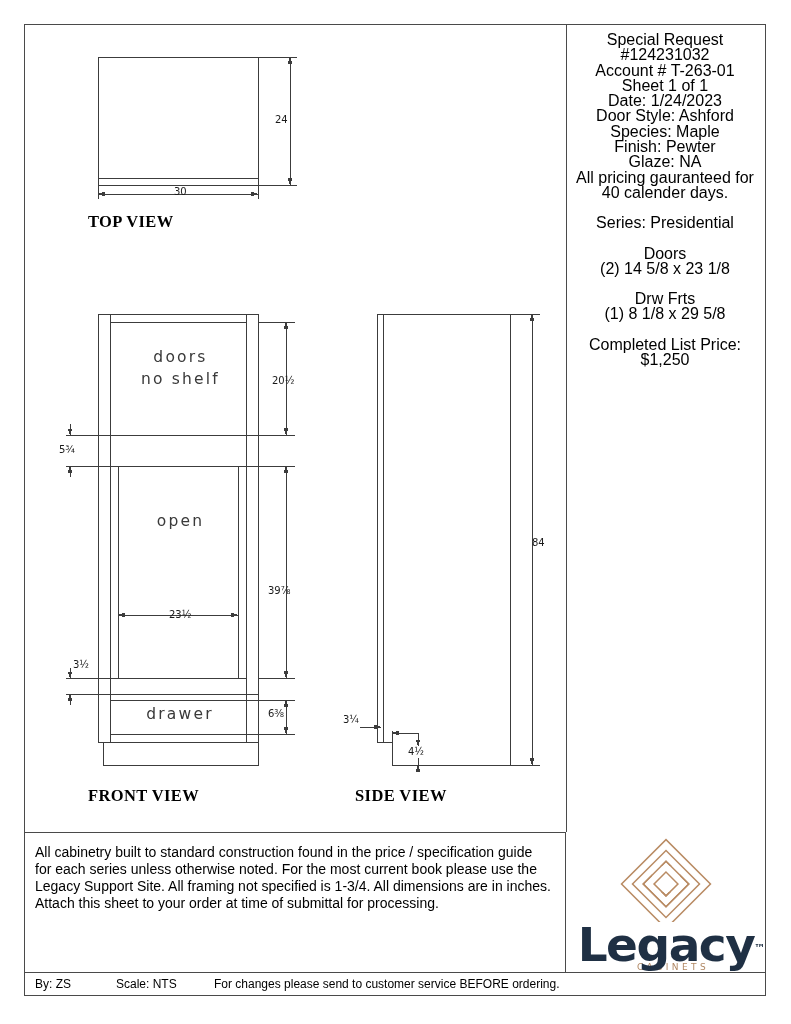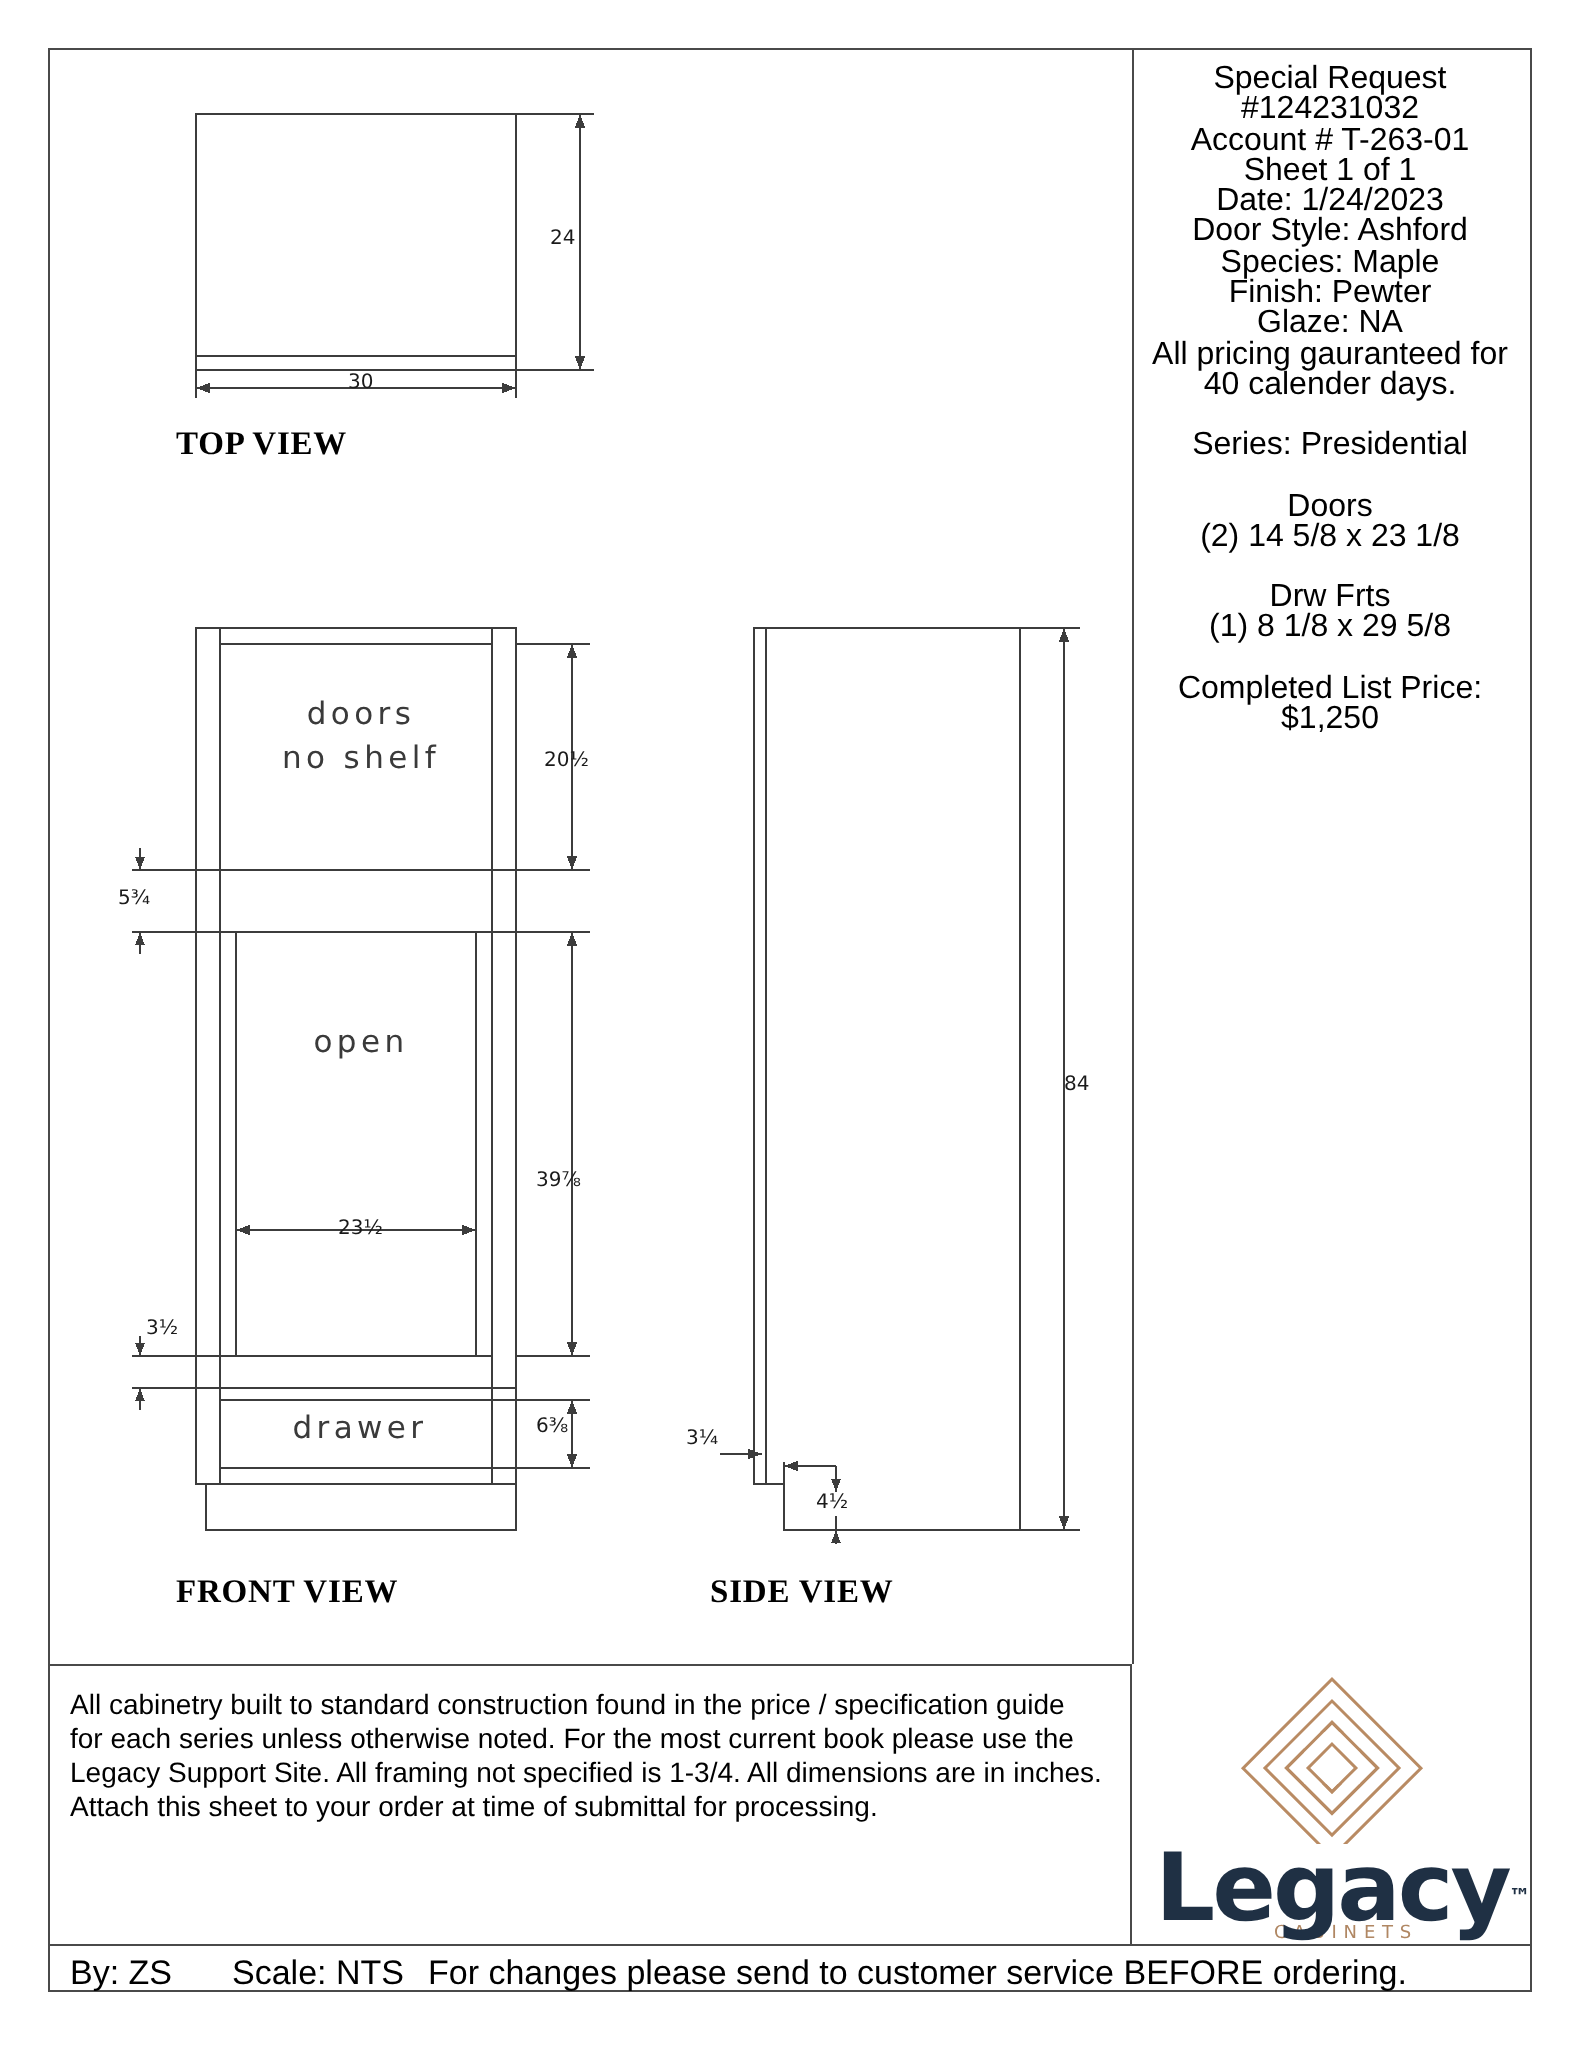--- a/index.html
+++ b/index.html
@@ -71,21 +71,21 @@
              line-height:50px;margin-top:-2px;}
   .logo-tm{position:absolute;right:-11px;top:4px;font-size:11px;
            font-weight:bold;color:#1f3044;letter-spacing:0;}
   .logo-sub{font-family:"DejaVu Sans",sans-serif;font-size:9px;
             letter-spacing:3.4px;color:#b0apn;color:#b08763;
             margin-top:-8px;padding-left:14px;}
 
   
   .footer{position:absolute;left:24px;top:972px;width:742px;height:24px;
           border-top:1.2px solid #4a4a4a;box-sizing:border-box;
-          font-size:17px;}
+          font-size:12px;}
   .footer span{position:absolute;top:4px;}
   #ft-by{left:11px;}
   #ft-scale{left:92px;}
   #ft-msg{left:190px;}
 </style>
 </head>
 <body>
 
 <div id="sheet">
 

